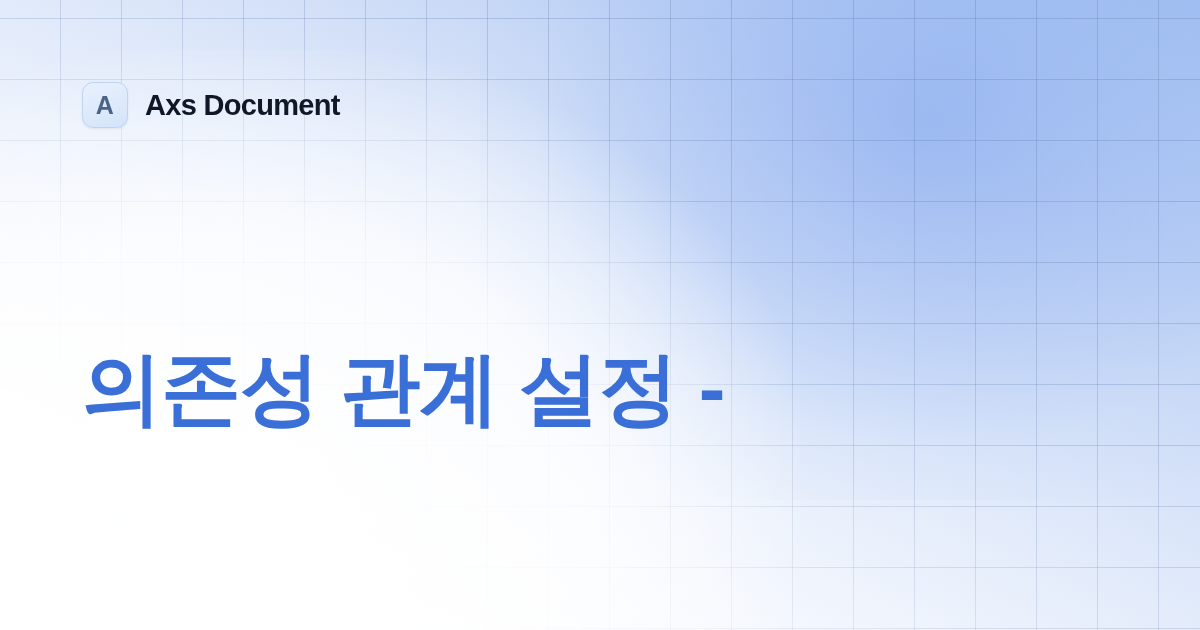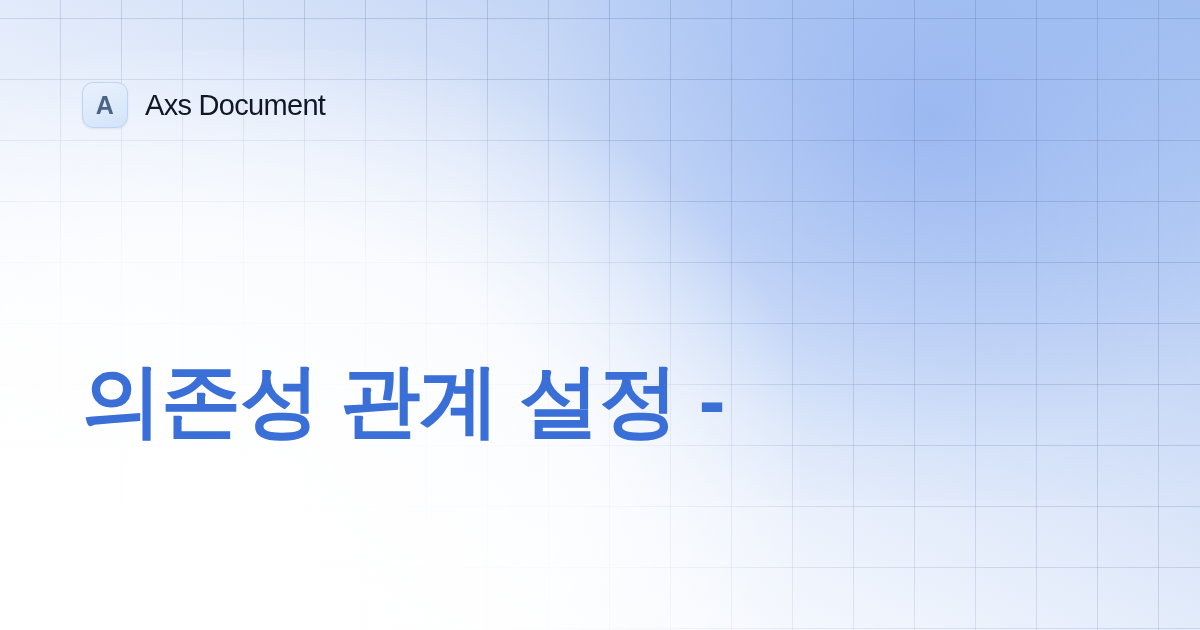--- a/index.html
+++ b/index.html
@@ -109,31 +109,31 @@
   }
   .brand-badge-letter {
     font-size: 25px;
     font-weight: 700;
     color: #4A6489;
     line-height: 1;
     letter-spacing: 0.2px;
   }
   .brand-name {
     font-size: 29px;
-    font-weight: 400;
+    font-weight: 700;
     color: #101828;
     letter-spacing: -0.7px;
     white-space: nowrap;
   }
 
   
   .title-block {
     position: absolute;
     left: 82px;
-    top: 352px;
+    top: 340px;
     width: 1020px;
   }
   .title-line {
     font-size: 80px;
     font-weight: 700;
     line-height: 97px;
     color: #3A6FD8;
     letter-spacing: -2.2px;
     white-space: nowrap;
   }

